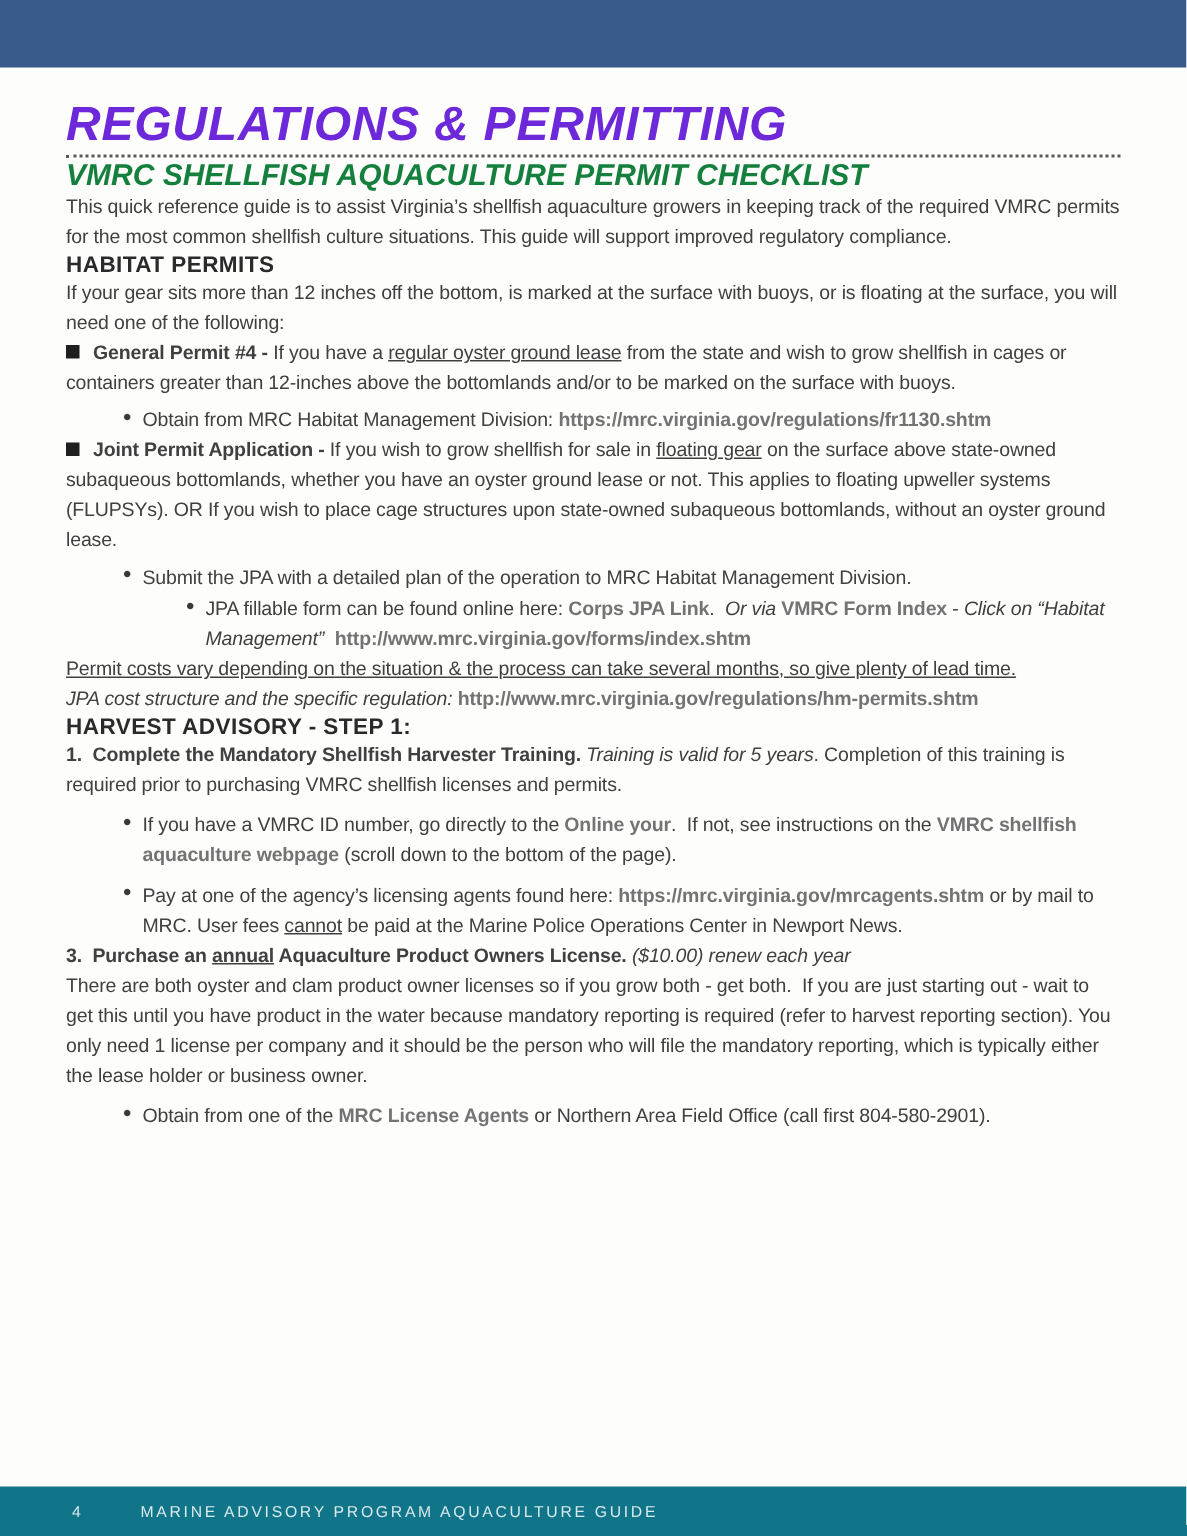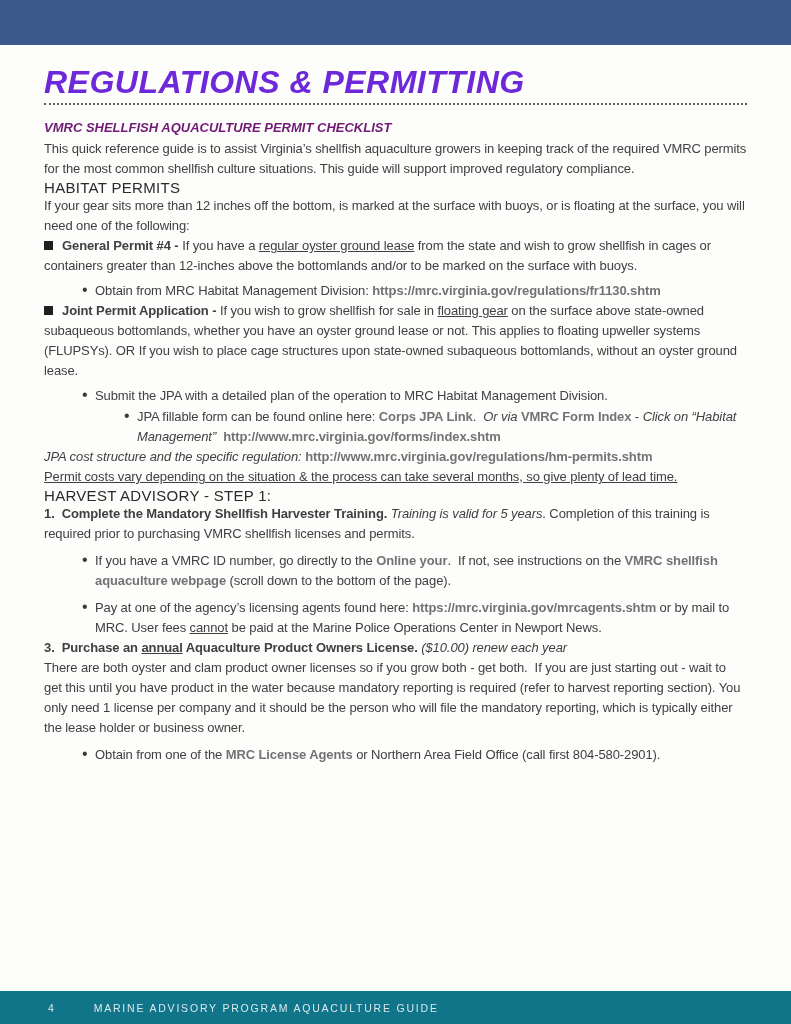--- a/index.html
+++ b/index.html
@@ -17,29 +17,29 @@
 
   h1.title {
     margin:20px 0 0 0;
     font-size:32px; line-height:34px;
     font-style:italic; font-weight:700;
     letter-spacing:0.5px;
     color:#6d28d9;
   }
   .divider { margin-top:4px; border-bottom:2px dotted #5a5a5a; height:0; }
   h2.subtitle {
-    margin:12px 0 0 0;
-    font-size:13px; line-height:22px;
+    margin:1px 0 0 0;
+    font-size:20px; line-height:22px;
     font-style:italic; font-weight:700;
-    color:#701a75;
+    color:#15803d;
   }
   p.body { margin:0; font-size:13px; line-height:20px; letter-spacing:-0.1px; }
   h3.section {
     margin:0; font-size:15px; line-height:17px;
-    font-weight:400; color:#2a2a2a; letter-spacing:0.3px;
+    font-weight:700; color:#2a2a2a; letter-spacing:0.3px;
   }
 
   .mt-intro { margin-top:9px; }
   .mt-h3a   { margin-top:15px; }
   .mt-hintro{ margin-top:9px; }
   .mt-gp4   { margin-top:13px; }
   .mt-gp4b  { margin-top:5px; }
   .mt-jpa   { margin-top:13px; }
   .mt-b1    { margin-top:5px; }
   .mt-b2    { margin-top:1px; }
@@ -110,22 +110,22 @@
   <div class="bullet ind1 mt-b1">
     <span class="dot">•</span>
     <p class="body"><span>Submit the JPA with a detailed plan of the operation to MRC Habitat Management Division.</span></p>
   </div>
 
   <div class="bullet ind2 mt-b2">
     <span class="dot">•</span>
     <p class="body"><span>JPA fillable form can be found online here: </span><span class="seg-b lk">Corps JPA Link</span><span>.&nbsp; </span><span class="seg-i">Or via </span><span class="seg-b lk">VMRC Form Index</span><span> - </span><span class="seg-i">Click on “Habitat Management”</span><span>&nbsp; </span><span class="seg-b lk">http://www.mrc.virginia.gov/forms/index.shtm</span></p>
   </div>
 
+  <p class="body mt-pc"><span class="seg-u">Permit costs vary depending on the situation &amp; the process can take several months, so give plenty of lead time.</span></p>
   <p class="body mt-jc jc-indent"><span class="seg-i">JPA cost structure and the specific regulation: </span><span class="seg-b lk">http://www.mrc.virginia.gov/regulations/hm-permits.shtm</span></p>
-  <p class="body mt-pc"><span class="seg-u">Permit costs vary depending on the situation &amp; the process can take several months, so give plenty of lead time.</span></p>
 
   <h3 class="section mt-h3b">HARVEST ADVISORY - STEP 1:</h3>
 
   <p class="body mt-s1"><span class="seg-b">1.&nbsp; Complete the Mandatory Shellfish Harvester Training. </span><span class="seg-i">Training is valid for 5 years</span><span>. Completion of this training is required prior to purchasing VMRC shellfish licenses and permits.</span></p>
 
   <div class="bullet ind1 mt-s1b">
     <span class="dot">•</span>
     <p class="body"><span>If you have a VMRC ID number, go directly to the </span><span class="seg-b lk">Online your</span><span>.&nbsp; If not, see instructions on the </span><span class="seg-b lk">VMRC shellfish aquaculture webpage</span><span> (scroll down to the bottom of the page).</span></p>
   </div>
 

